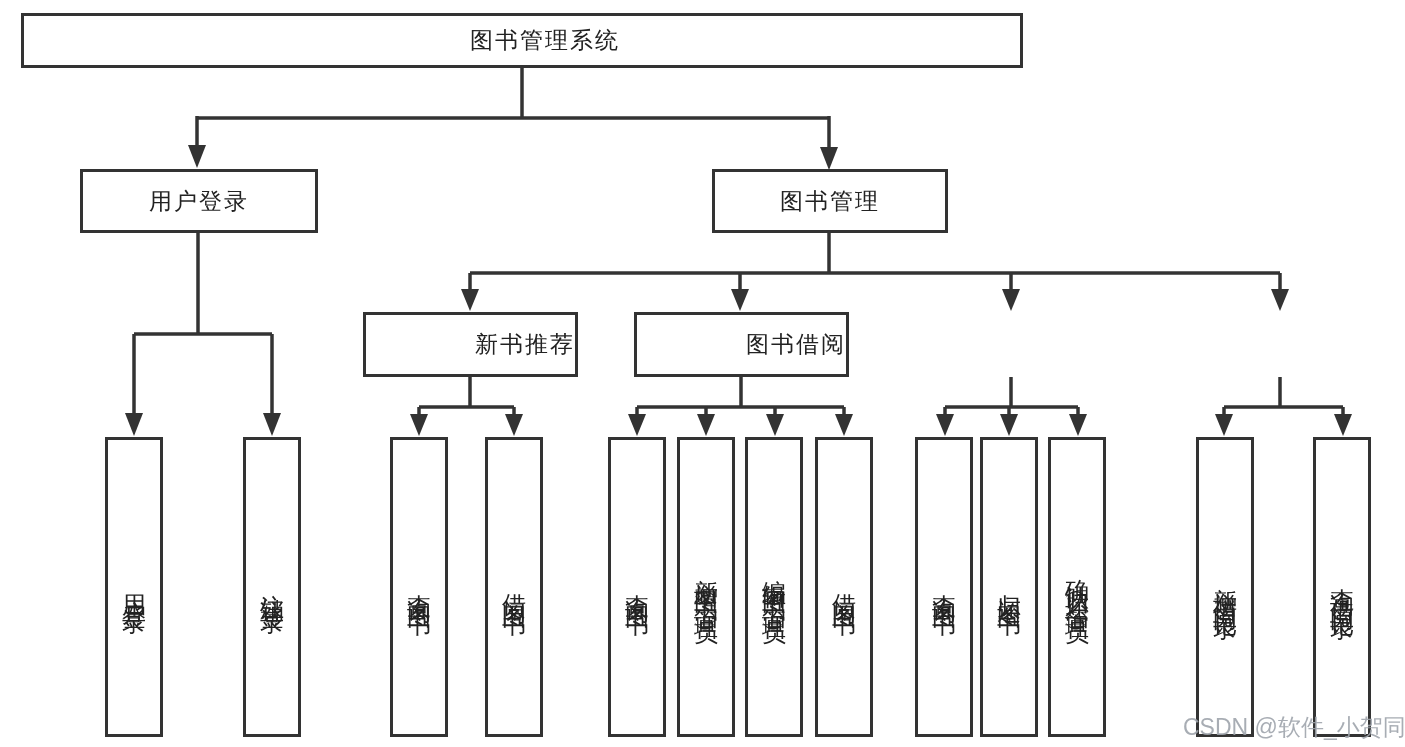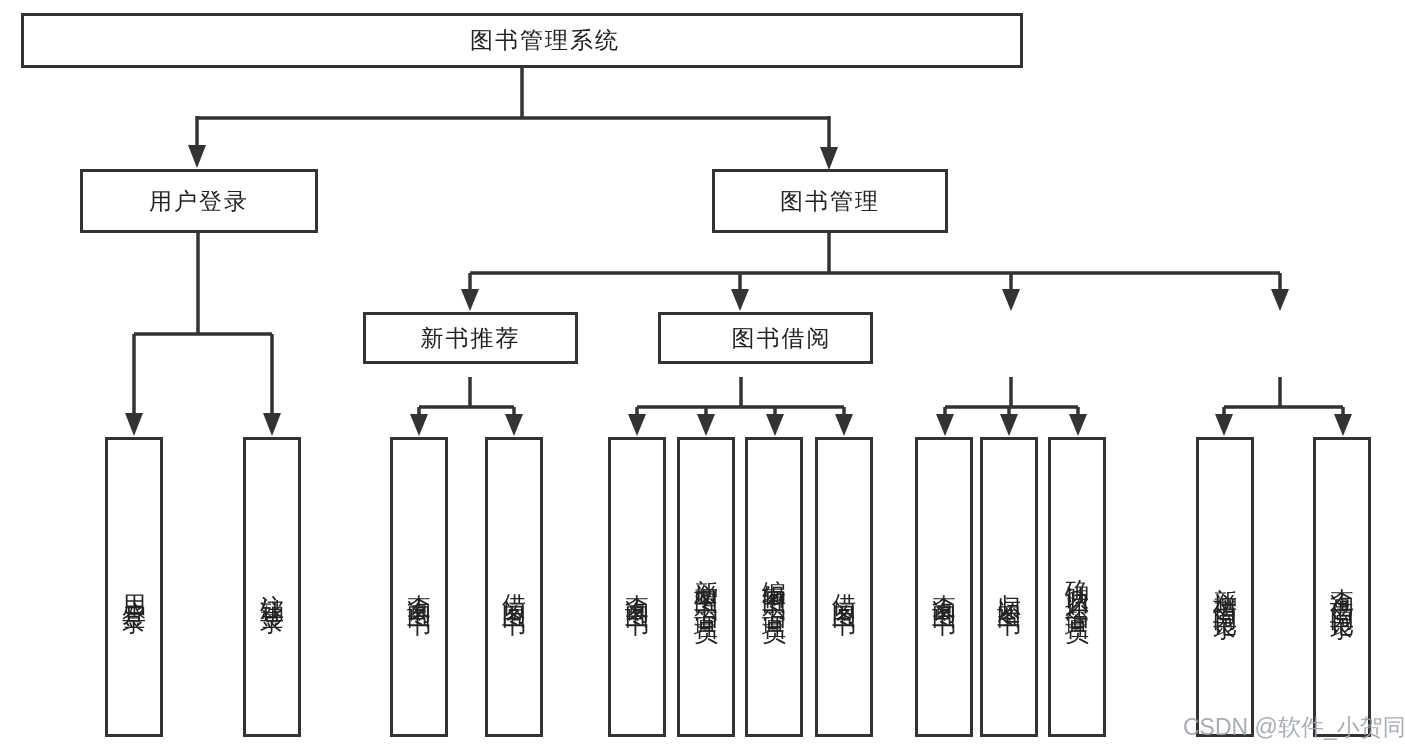--- a/index.html
+++ b/index.html
@@ -23,21 +23,21 @@
     border: 3px solid #333333;
     background: #ffffff;
     display: flex;
     align-items: center;
     justify-content: center;
     color: #222222;
   }
   .h-node { font-size: 23px; letter-spacing: 2px; }
   .root   { left: 21px;  top: 13px;  width: 1002px; height: 55px; padding-left: 46px; }
   .lvl2   { top: 169px;  height: 64px; }
-  .lvl3   { top: 312px;  height: 52px; width: 215px; }
+  .lvl3   { top: 312px;  height: 65px; width: 215px; justify-content: flex-end; }
   .leaf   { top: 437px;  height: 300px; width: 58px; }
   .leaf span {
     writing-mode: vertical-lr;
     text-orientation: mixed;
     font-size: 24px;
     letter-spacing: 6px;
     line-height: 1;
     color: #222222;
   }
   .watermark {
@@ -131,21 +131,21 @@
   <div class="node lvl2 h-node" style="left:80px; width:238px;">
     <span>用户登录</span>
   </div>
   <div class="node lvl2 h-node" style="left:712px; width:236px;">
     <span>图书管理</span>
   </div>
 
   <div class="node lvl3 h-node" style="left:363px;">
     <span>新书推荐</span>
   </div>
-  <div class="node lvl3 h-node" style="left:658px;padding-left:32px;">
+  <div class="node lvl3 h-node" style="left:634px;padding-left:32px;">
     <span>图书借阅</span>
   </div>
 
   <div class="node leaf" style="left:105px;">
     <span>用户登录</span>
   </div>
   <div class="node leaf" style="left:243px;">
     <span>注销登录</span>
   </div>
   <div class="node leaf" style="left:390px;">

